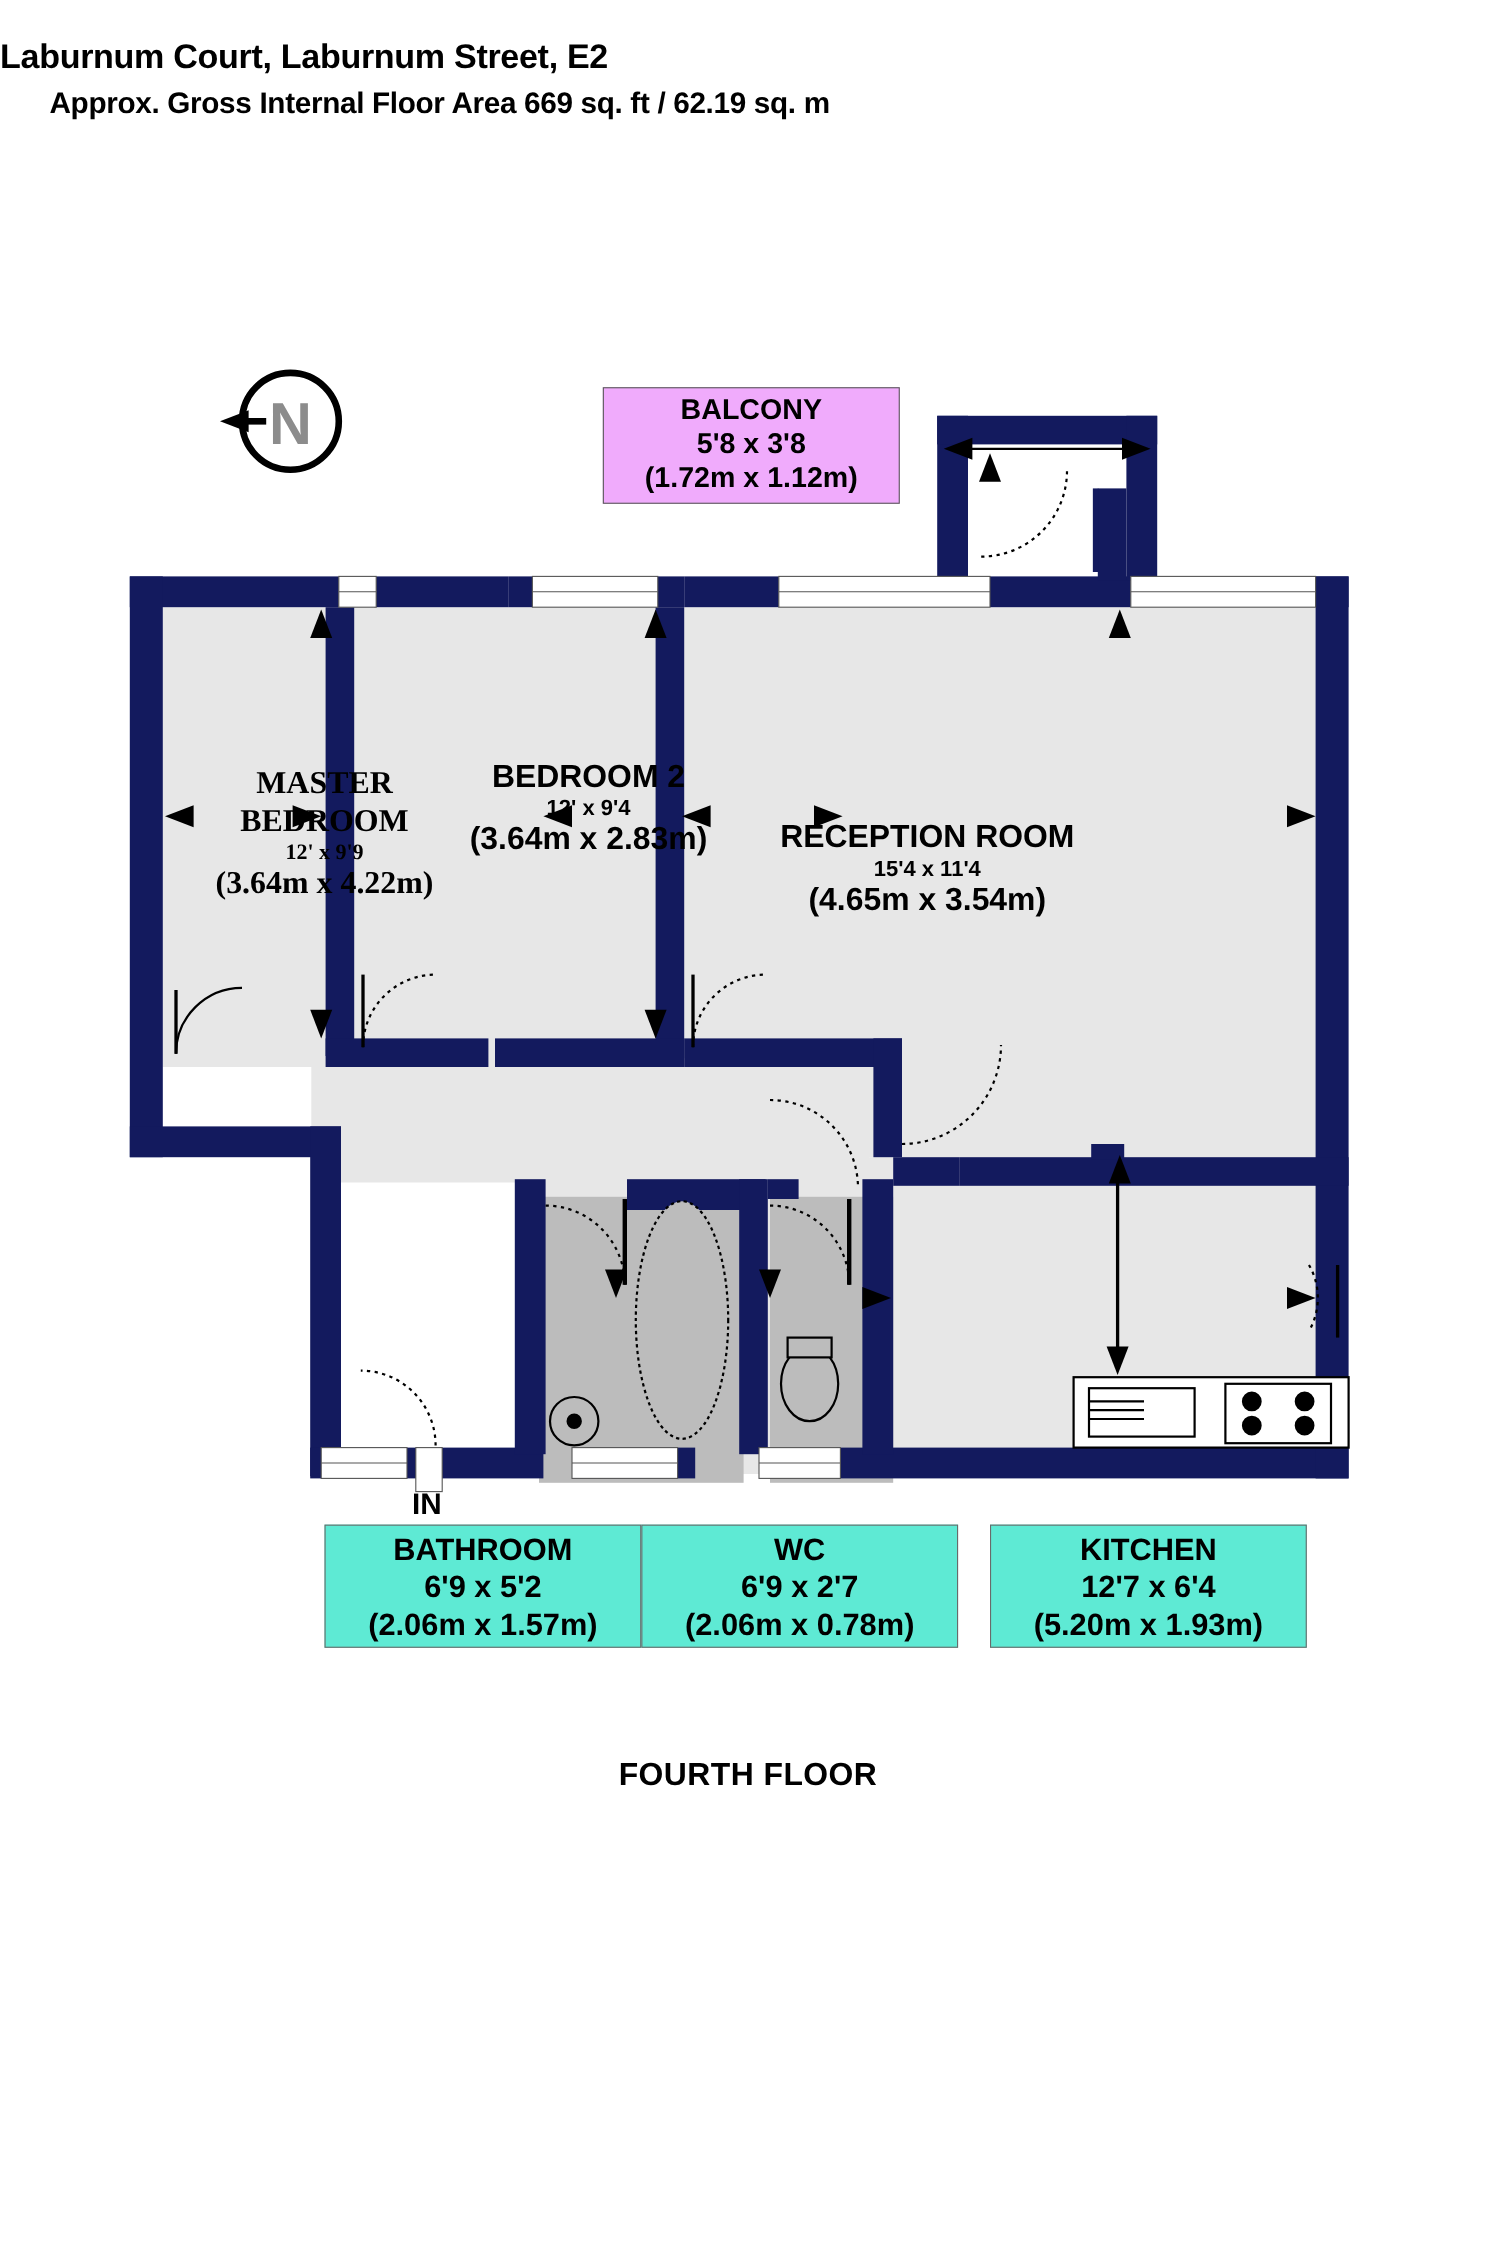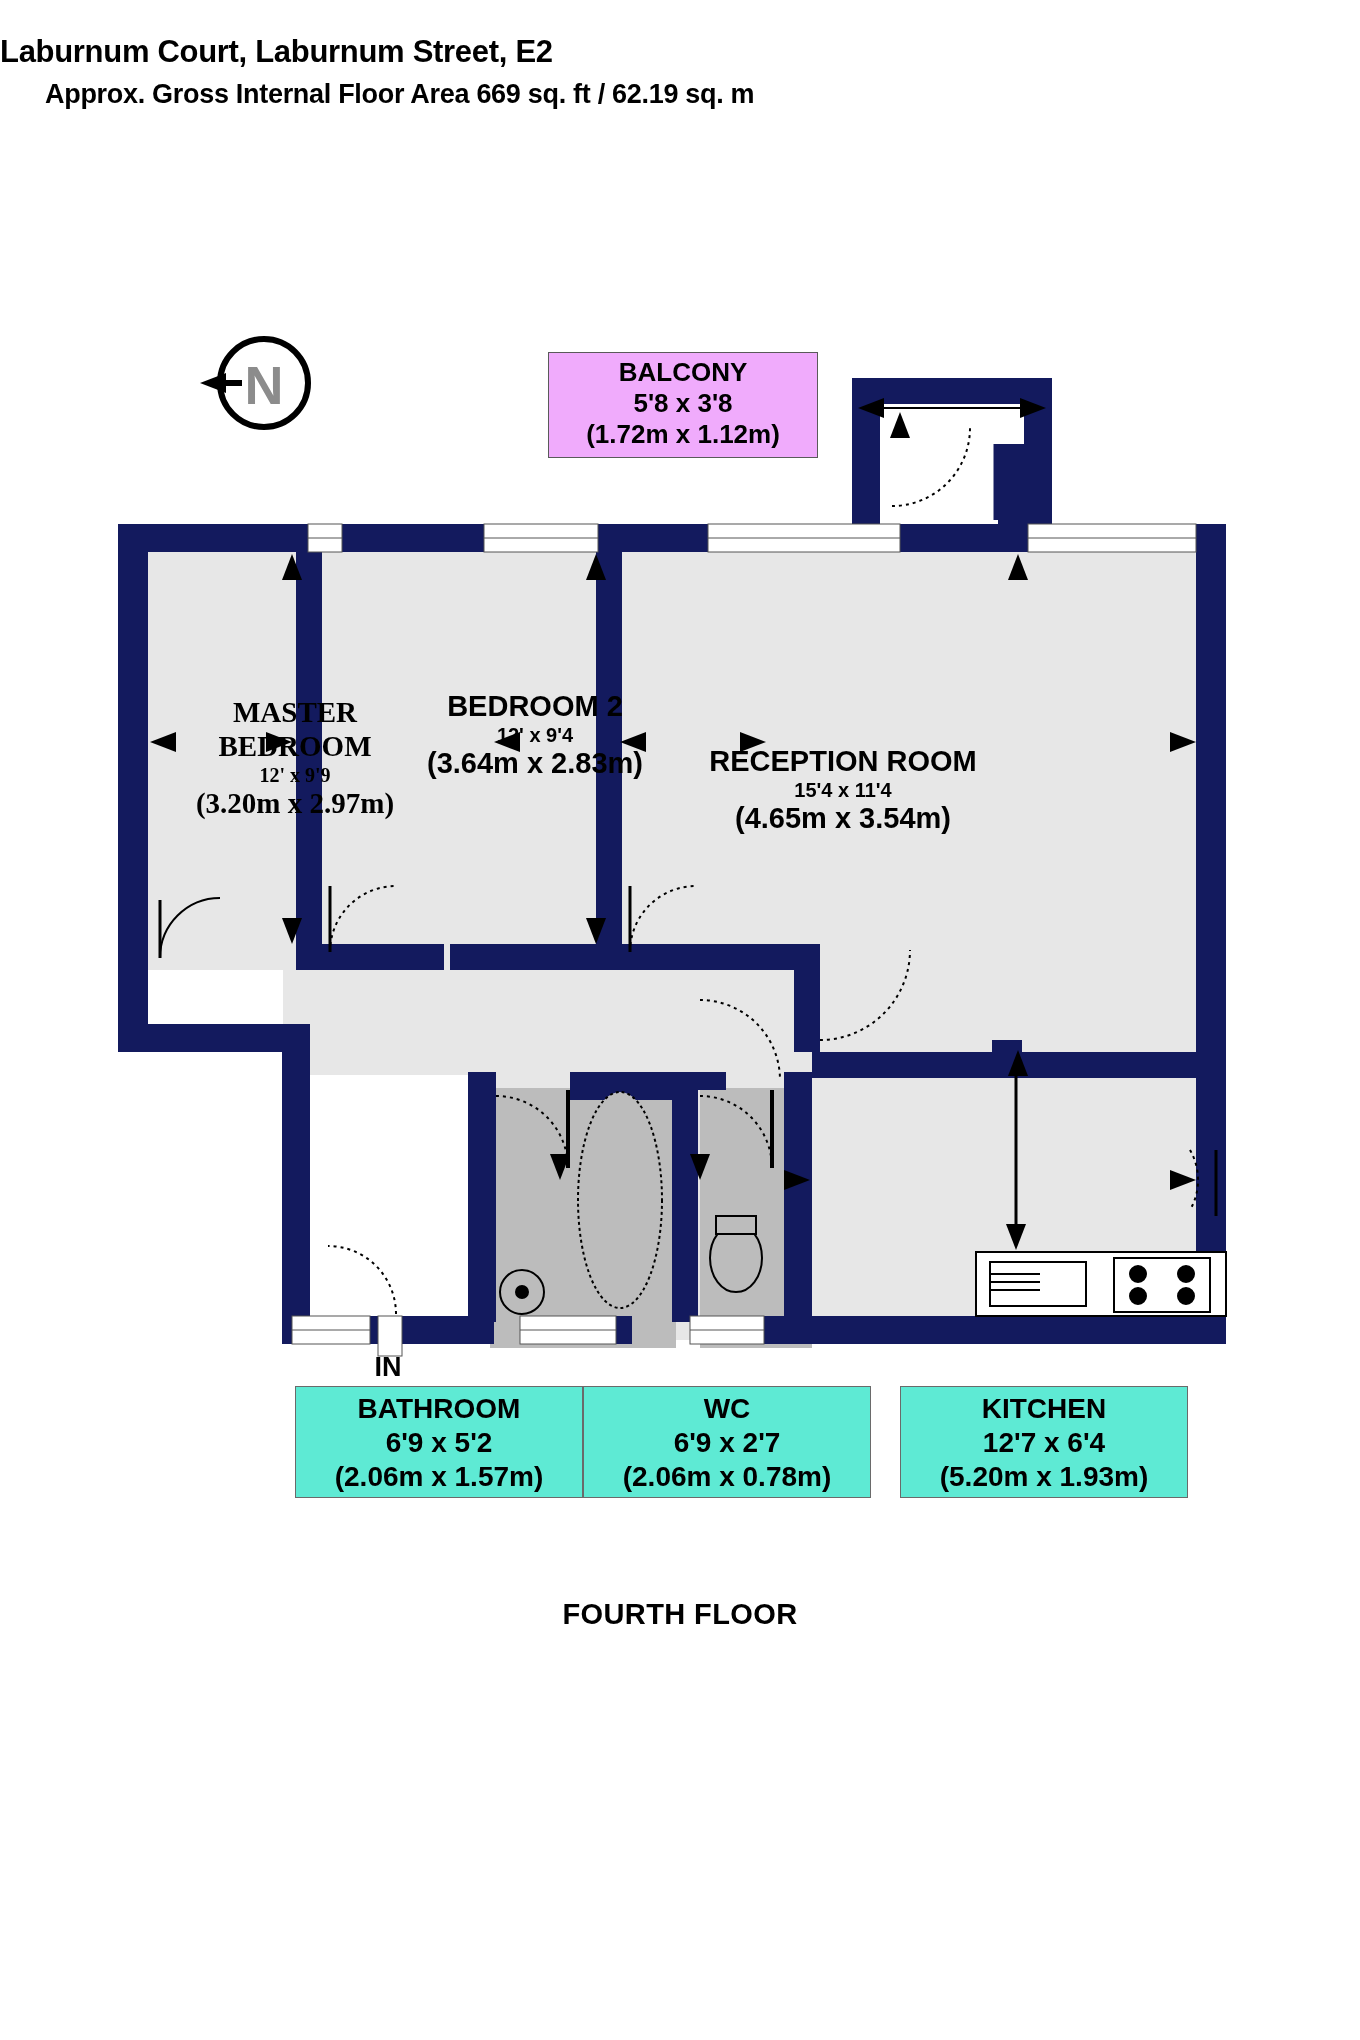--- a/index.html
+++ b/index.html
@@ -274,21 +274,21 @@
   <div class="boxlabel" style="left:548px; top:352px; width:270px;">
     <span class="ln">BALCONY</span>
     <span class="ln">5'8 x 3'8</span>
     <span class="ln">(1.72m x 1.12m)</span>
   </div>
 
   <div class="rlabel" style="left:150px; top:696px; width:290px;font-family:Liberation Serif, serif;">
     <span class="ln rl-name">MASTER</span>
     <span class="ln rl-name">BEDROOM</span>
     <span class="ln rl-imp">12' x 9'9</span>
-    <span class="ln rl-met">(3.20m x 2.97m)</span>
+    <span class="ln rl-met">(3.64m x 4.22m)</span>
   </div>
 
   <div class="rlabel" style="left:390px; top:690px; width:290px;">
     <span class="ln rl-name">BEDROOM 2</span>
     <span class="ln rl-imp">12' x 9'4</span>
     <span class="ln rl-met">(3.64m x 2.83m)</span>
   </div>
 
   <div class="rlabel" style="left:678px; top:745px; width:330px;">
     <span class="ln rl-name">RECEPTION ROOM</span>

